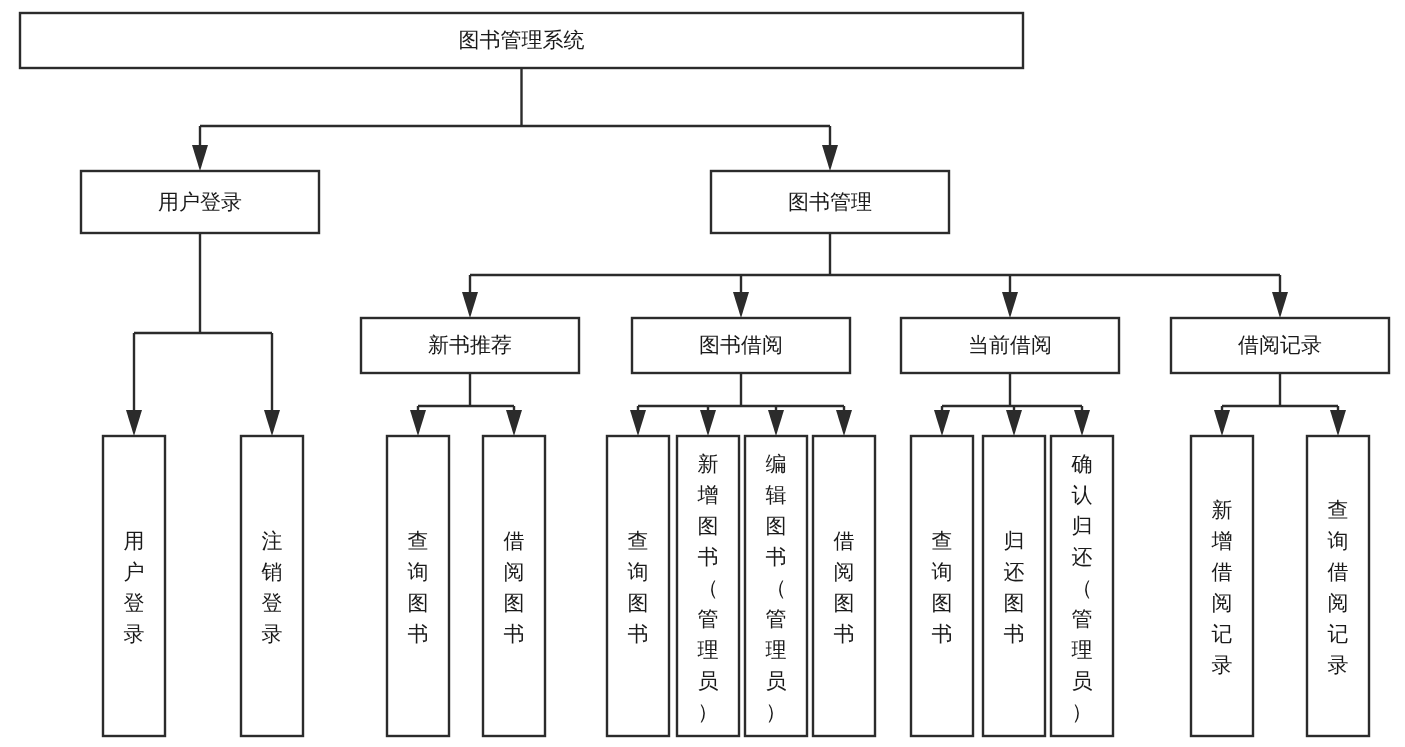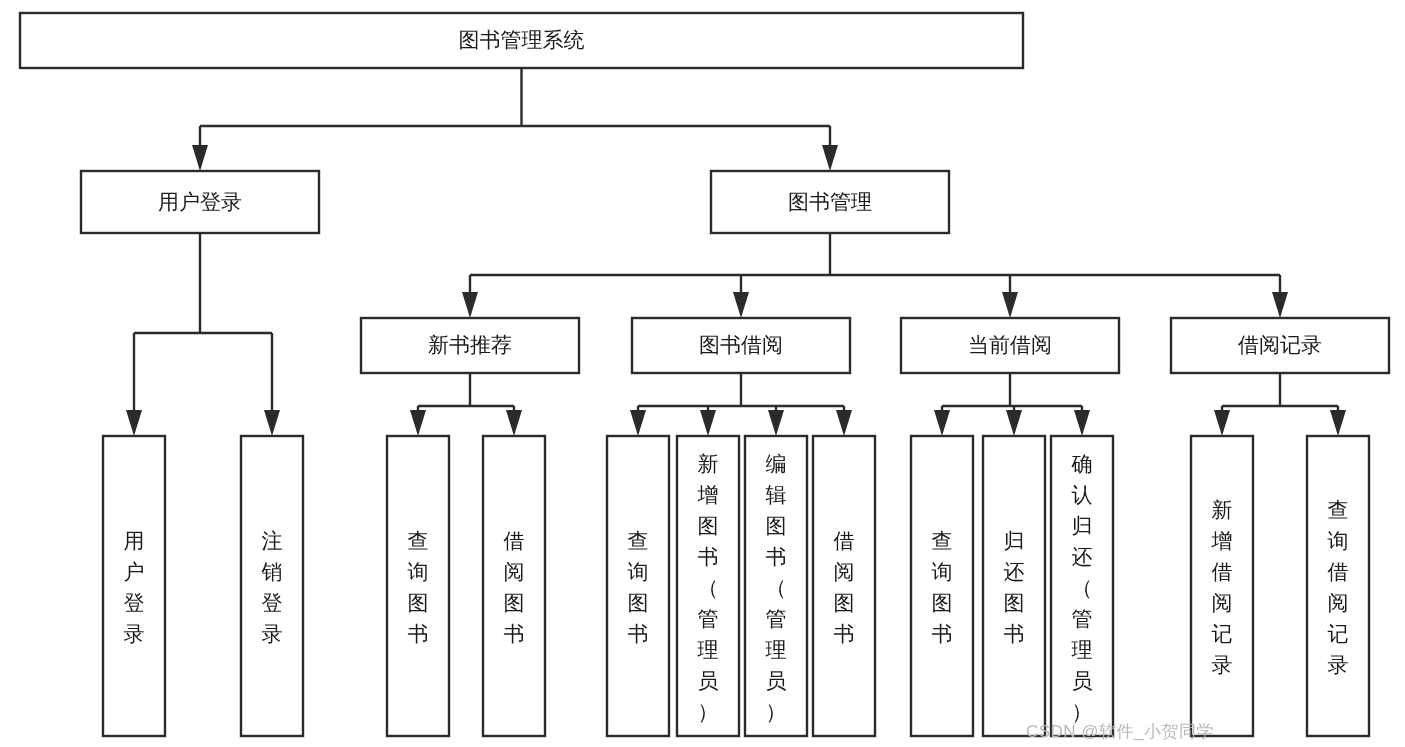--- a/index.html
+++ b/index.html
@@ -211,14 +211,13 @@
           <rect x="1191" y="436" width="62" height="300" class="node-box"></rect>
           <text x="1222" y="517.18" class="node-label-v"><tspan x="1222" dy="0">新</tspan><tspan x="1222" dy="31">增</tspan><tspan x="1222" dy="31">借</tspan><tspan x="1222" dy="31">阅</tspan><tspan x="1222" dy="31">记</tspan><tspan x="1222" dy="31">录</tspan></text>
         </g>
         <g>
           <rect x="1307" y="436" width="62" height="300" class="node-box"></rect>
           <text x="1338" y="517.18" class="node-label-v"><tspan x="1338" dy="0">查</tspan><tspan x="1338" dy="31">询</tspan><tspan x="1338" dy="31">借</tspan><tspan x="1338" dy="31">阅</tspan><tspan x="1338" dy="31">记</tspan><tspan x="1338" dy="31">录</tspan></text>
         </g>
       </g>
   </svg>
 
-  <div class="watermark">CSDN @软件_小贺同学</div>
 </div>
 
 </body></html>

